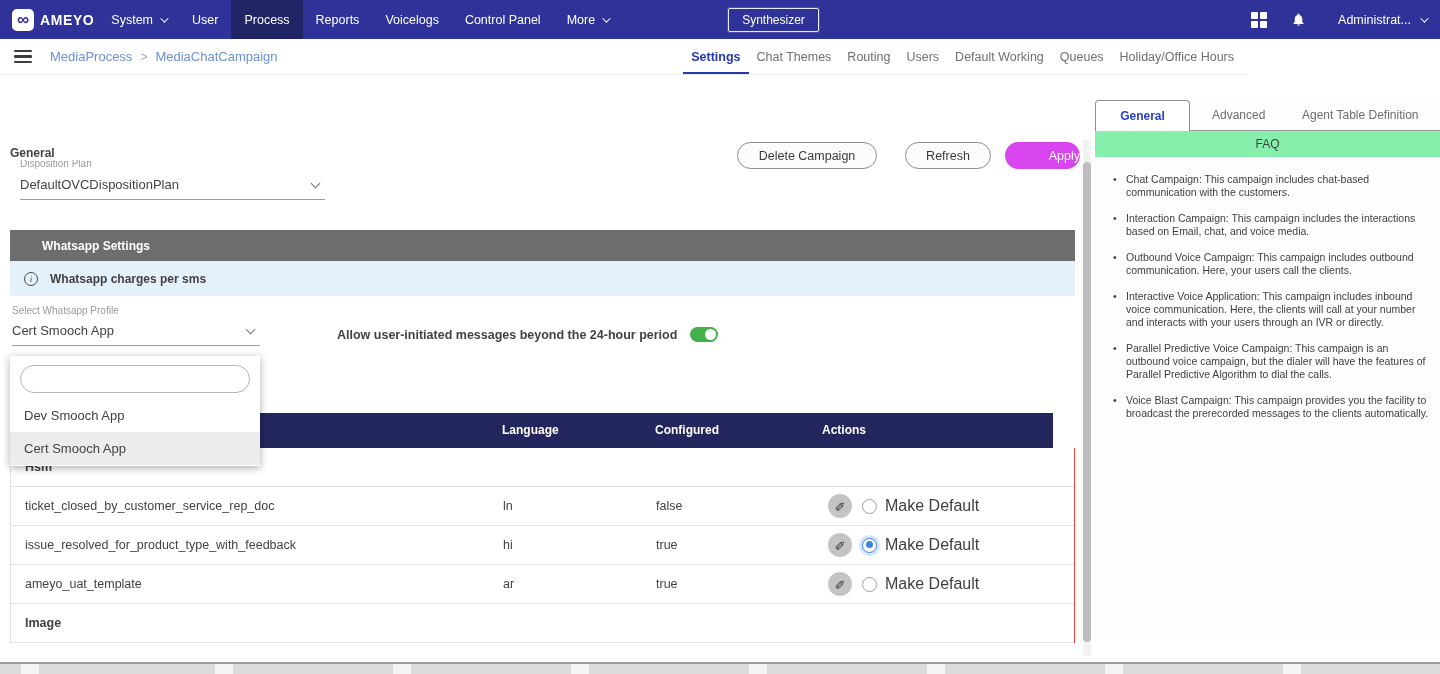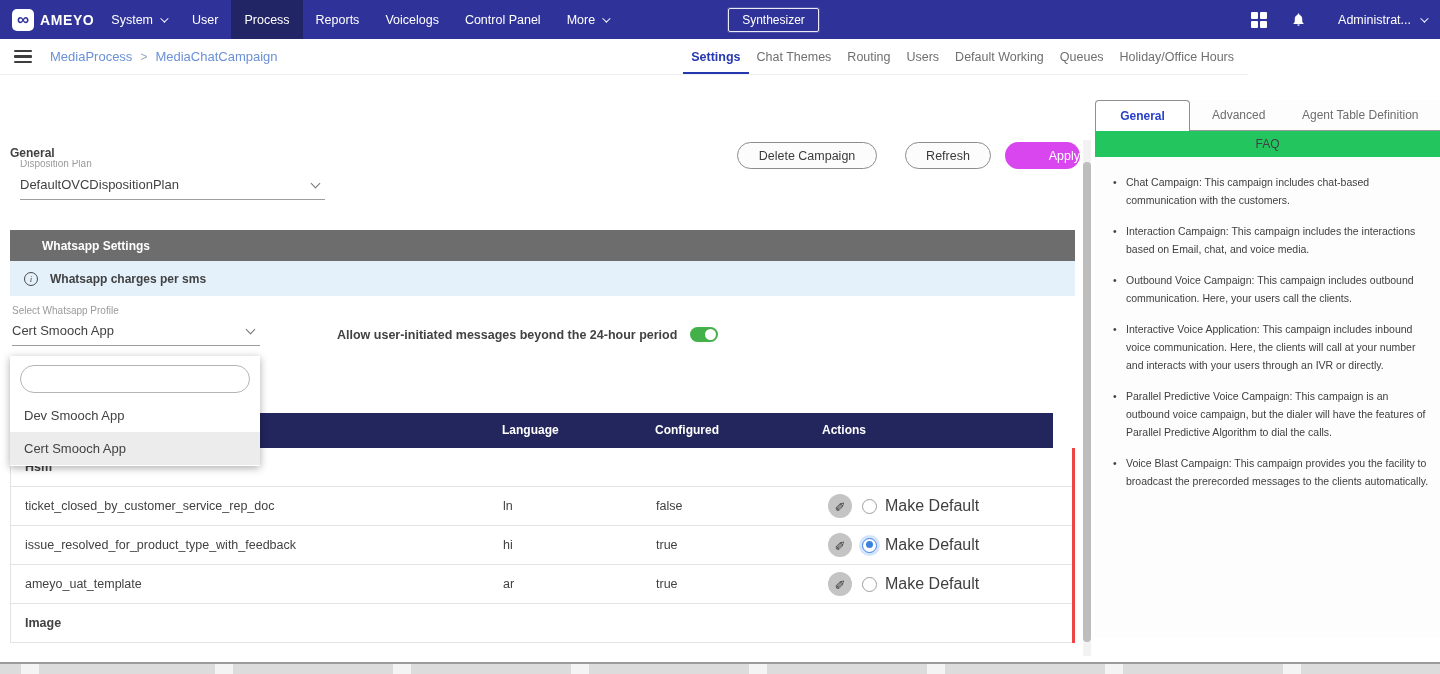--- a/index.html
+++ b/index.html
@@ -72,21 +72,21 @@
   .toggle-row { position:absolute; left:337px; top:327px; display:flex; align-items:center; }
   .toggle-label { font-size:12.5px; font-weight:bold; color:#424242; }
   .toggle { width:28px; height:15px; border-radius:8px; background:#43b049; margin-left:13px; position:relative; }
   .toggle .knob { position:absolute; right:2px; top:2px; width:11px; height:11px; border-radius:50%; background:#fff; }
 
   
   .table-head { position:absolute; left:10px; top:413px; width:1043px; height:35px; background:#23265c; }
   .table-head span { position:absolute; top:10px; color:#fff; font-size:12px; font-weight:bold; }
   .h-lang { left:492px; } .h-conf { left:645px; } .h-act { left:812px; }
   .table-body { position:absolute; left:10px; top:448px; width:1065px;
-                border-left:1px solid #e2e2e2; border-right:3px solid #ef4444; }
+                border-left:1px solid #e2e2e2; border-right:1px solid #ef4444; }
   .trow { position:relative; height:39px; border-bottom:1px solid #e3e3e3; }
   .trow .cell { position:absolute; top:12px; font-size:12.5px; color:#424242; }
   .cell-name { left:14px; }
   .cell-lang { left:492px; }
   .cell-conf { left:645px; }
   .cell-act { left:817px; top:7px !important; display:flex; align-items:center; }
   .sec-row { height:39px; border-bottom:1px solid #e3e3e3; display:flex; align-items:center; }
   .sec-row span { margin-left:14px; font-size:12.5px; font-weight:bold; color:#424242; }
   .pencil-btn { width:24px; height:24px; border-radius:50%; background:#c4c4c4; display:flex;
                 align-items:center; justify-content:center; }
@@ -115,24 +115,24 @@
   
   .sidepanel { position:absolute; left:1095px; top:100px; width:345px; height:537px; background:#fdfdfd; }
   .sp-tab-general { position:absolute; left:0; top:0; width:95px; height:31px; background:#fff;
                     border:1px solid #8f8f8f; border-bottom:none; border-radius:4px 4px 0 0;
                     display:flex; align-items:center; justify-content:center; font-size:12px;
                     font-weight:bold; color:#2741c9; z-index:2; }
   .sp-tabline { position:absolute; left:95px; right:0; top:30px; height:1px; background:#9a9a9a; }
   .sp-tab { position:absolute; top:8px; font-size:12px; color:#6e6e6e; cursor:default; }
   .sp-tab-advanced { left:117px; }
   .sp-tab-atd { left:207px; }
-  .faq-header { position:absolute; left:0; top:31px; width:345px; height:26px; background:#22c55e;
+  .faq-header { position:absolute; left:0; top:31px; width:345px; height:26px; background:#86efac;
                 display:flex; align-items:center; justify-content:center; font-size:12px; color:#424242;text-align:right; }
   .faq-list { position:absolute; left:0; top:57px; width:345px; list-style:none; padding:16px 10px 0 18px; }
-  .faq-list li { position:relative; padding-left:13px; font-size:10.5px; line-height:18px;
+  .faq-list li { position:relative; padding-left:13px; font-size:10.5px; line-height:13px;
                  color:#3e3e3e; margin-bottom:13px; }
   .faq-list li::before { content:"•"; position:absolute; left:0; top:0; color:#3e3e3e; }
 
   
   .footer-line { position:absolute; left:0; top:662px; width:1440px; height:2px; background:#9c9c9c; }
   .footer-strip { position:absolute; left:0; top:664px; width:1440px; height:10px;
                   background:repeating-linear-gradient(90deg,#dcdcdc 0 160px,#f4f4f4 160px 178px);
                   background-position-x:55px; background-color:#f4f4f4; }
 </style>
 </head>

